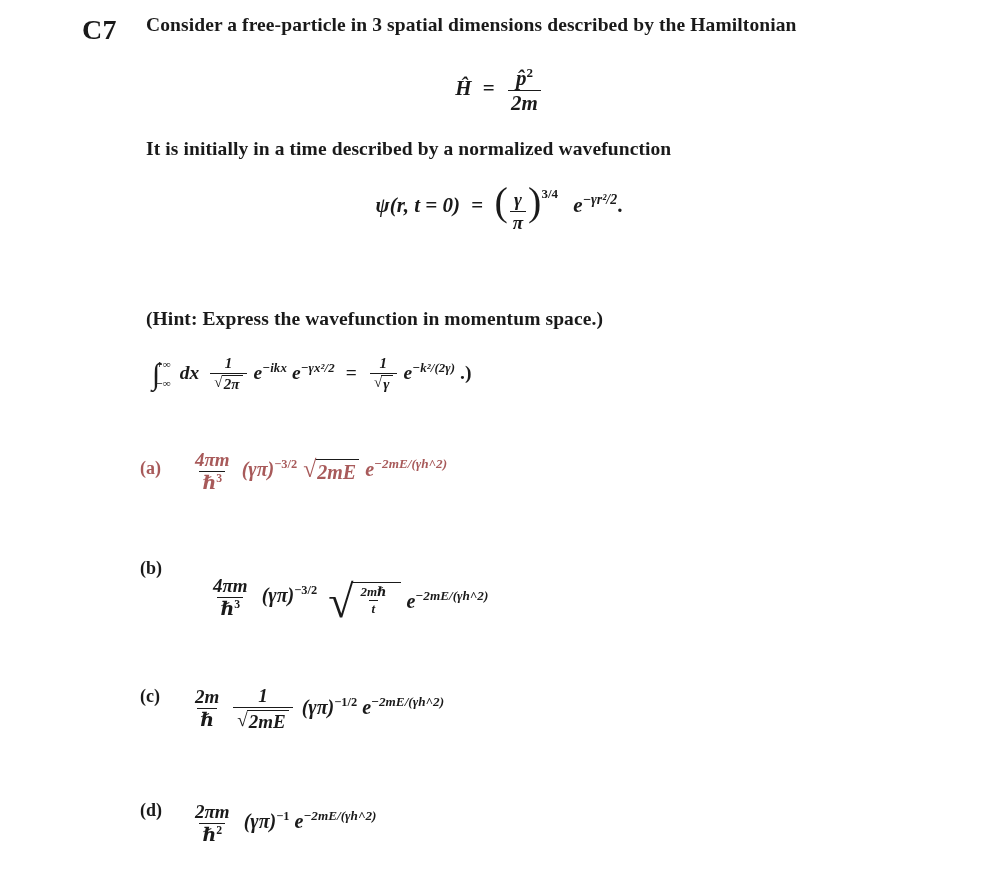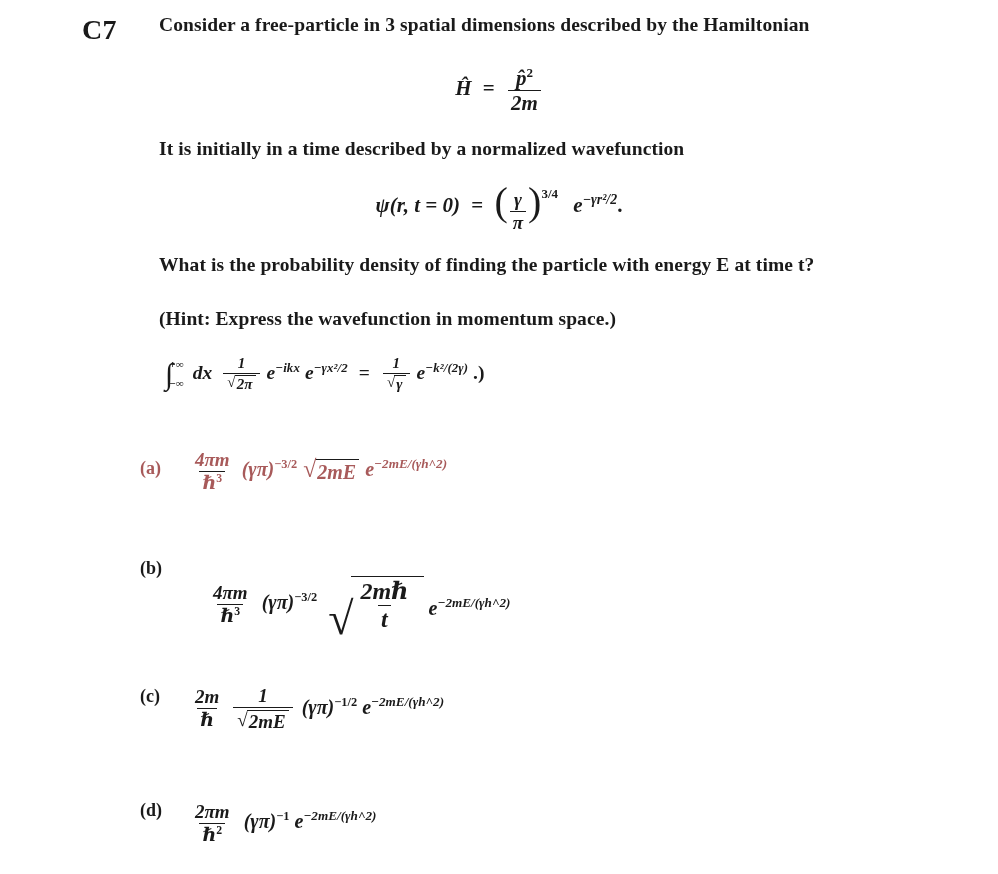--- a/index.html
+++ b/index.html
@@ -32,21 +32,20 @@
     letter-spacing: .3px;
   }
 
   .body-line {
     position: absolute;
     left: 146px;
     font-size: 19.5px;
     font-weight: 600;
     letter-spacing: .1px;
     white-space: nowrap;
-    margin-left: 13px;
   }
   .line-stem   { top: 14px; }
   .line-state  { top: 138px; }
   .line-ask    { top: 254px; }
   .line-hint   { top: 308px; }
   .line-integ  { top: 356px; }
 
   
   .math {
     font-family: "Liberation Serif", "DejaVu Serif", serif;
@@ -204,21 +203,20 @@
           <span class="num">γ</span>
           <span class="den">π</span>
         </span>
         <span style="font-style:normal;font-weight:400;font-size:40px;line-height:.72;position:relative;top:2px">)</span>
         <span style="font-size:13px;font-style:normal;font-weight:700;position:relative;top:0px">3/4</span>
       </span>
       <span style="padding-left:10px"><span>e</span><sup class="ex">−γr²/2</sup></span><span class="up">.</span>
     </span>
   </div>
 
-  <div class="body-line line-ask">What is the probability density of finding the particle with energy E at time t?</div>
 
   <div class="body-line line-hint">(Hint: Express the wavefunction in momentum space.)</div>
 
   <div class="body-line line-integ">
     <span class="math" style="padding-left:6px">
       <span class="intg">
         <span class="isign">∫</span>
         <span class="ilim">
           <span>+∞</span>
           <span>−∞</span>
@@ -267,21 +265,21 @@
     <span class="opt-label">(b)</span>
     <span class="opt-body math">
       <span class="frac" style="font-size:19px">
         <span class="num">4πm</span>
         <span class="den"><span class="hbar">ℏ</span><sup class="sm">3</sup></span>
       </span>
       <span style="padding-left:4px"><span>(γπ)</span><sup class="sm">−3/2</sup></span>
       <span class="sqrt-tall" style="margin-left:6px">
         <span class="radsign-tall">√</span>
         <span class="radicand-tall">
-          <span class="frac" style="font-size:24px">
+          <span class="frac" style="font-size:13px">
             <span class="num">2mℏ</span>
             <span class="den">t</span>
           </span>
         </span>
       </span>
       <span style="position:relative;top:6px"><span>e</span><sup class="ex">−2mE/(γh^2)</sup></span>
     </span>
   </div>
 
   <div class="option opt-c" style="color: rgb(26, 26, 26);">

